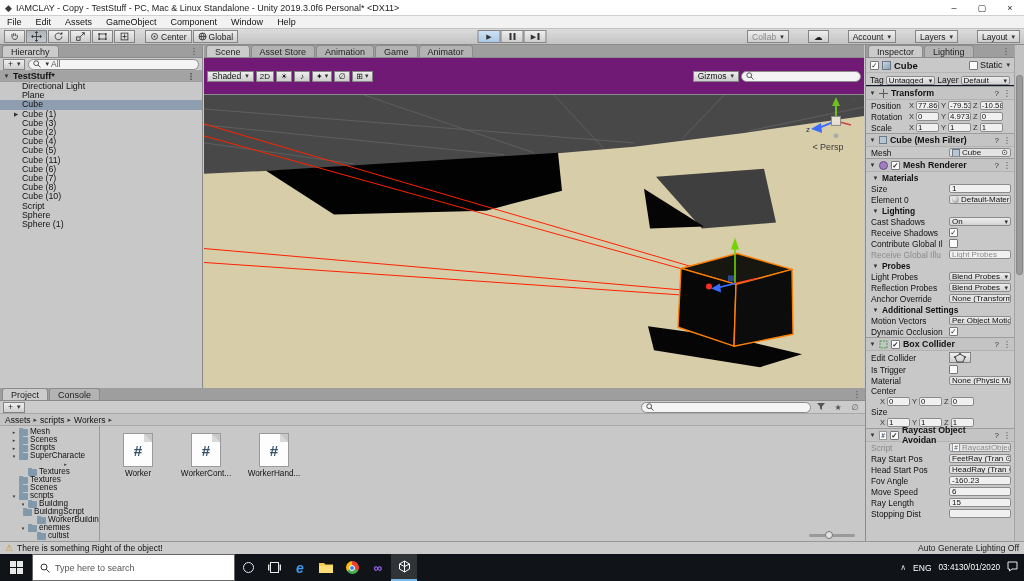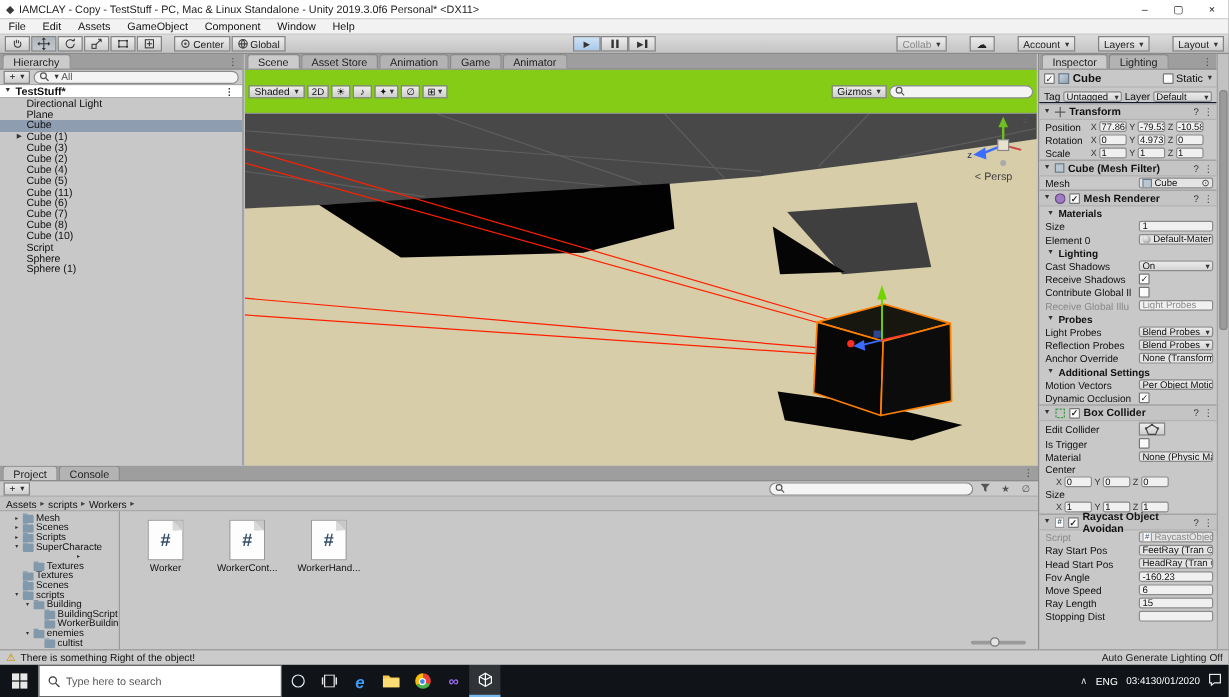--- a/index.html
+++ b/index.html
@@ -46,30 +46,30 @@
 .panemenu{margin-left:auto;padding:0 4px;color:#333;font-size:8px;align-self:center}
 
 .search{height:11px;background:#f4f4f4;border:1px solid #8b8b8b;border-radius:6px;
   display:flex;align-items:center;padding:0 4px;gap:2px;color:#555;font-size:8.5px}
 
 
 .hierarchy{position:absolute;top:45px;left:0;width:203px;height:343px;background:#c8c8c8;border-right:1px solid #8b8b8b;overflow:hidden}
 .htool{height:13px;background:#cbcbcb;border-bottom:1px solid #a8a8a8;display:flex;align-items:center;gap:3px;padding:0 3px}
 .htool .tbtn{height:11px;min-width:18px}
 .htool .search{flex:1}
-.scene-row{height:11px;background:#ffffff;border-bottom:1px solid #9d9d9d;display:flex;align-items:center;
+.scene-row{height:11px;background:#a3a3a3;border-bottom:1px solid #9d9d9d;display:flex;align-items:center;
   gap:3px;padding:0 3px;font-weight:bold}
 .fold{font-size:6px;color:#333;width:7px;flex:none;text-align:center}
 .hrow{height:9.2px;display:flex;align-items:center;padding-left:24px;font-size:8.8px;line-height:9px}
 .hrow.selected{background:#8f9db0}
 .harrow{width:8px;margin-left:-10px;font-size:5.5px;color:#333;flex:none}
 
 
 .center-col{position:absolute;top:45px;left:204px;width:660px;height:343px;background:#c8c8c8}
-.stoolbar{height:13px;background:#84cc16;border-bottom:1px solid #8b8b8b;display:flex;align-items:center;gap:2px;padding:18px 3px}
+.stoolbar{height:13px;background:#701a75;border-bottom:1px solid #8b8b8b;display:flex;align-items:center;gap:2px;padding:18px 3px}
 .sdd{height:11px;border:1px solid #848484;background:linear-gradient(#efefef,#cdcdcd);display:flex;align-items:center;
   padding:0 4px;gap:2px;font-size:8.5px}
 .sbtn{height:11px;min-width:16px;border:1px solid #848484;background:linear-gradient(#efefef,#cdcdcd);
   display:flex;align-items:center;justify-content:center;font-size:8px;padding:0 3px}
 .scene-svg{display:block}
 
 
 .inspector{position:absolute;top:45px;left:865px;width:149px;height:496px;background:#c8c8c8;border-left:1px solid #8b8b8b;overflow:hidden}
 .vscroll{position:absolute;top:45px;left:1014px;width:10px;height:496px;background:#c2c2c2;border-left:1px solid #a3a3a3}
 .vscroll .thumb{position:absolute;top:30px;left:1px;width:7px;height:200px;background:#9b9b9b;border:1px solid #868686;border-radius:3px}
@@ -883,21 +883,21 @@
             <span class="folder-ic"></span>
             <span>scripts</span>
           </div>
 
           <div class="trow" style="padding-left: 20px;">
             <span class="tarrow">▾</span>
             <span class="folder-ic"></span>
             <span>Building</span>
           </div>
 
-          <div class="trow" style="padding-left: 29px;">
+          <div class="trow" style="padding-left: 15px;">
             <span class="tarrow"></span>
             <span class="folder-ic"></span>
             <span>BuildingScript</span>
           </div>
 
           <div class="trow" style="padding-left: 29px;">
             <span class="tarrow"></span>
             <span class="folder-ic"></span>
             <span>WorkerBuilding</span>
           </div>

